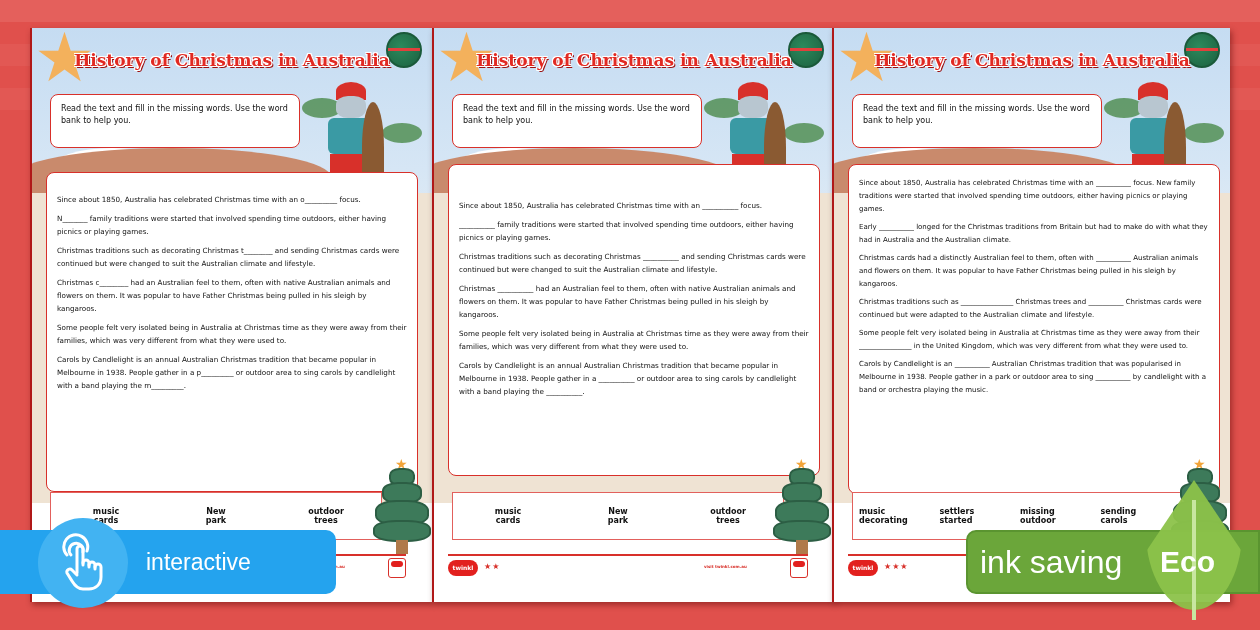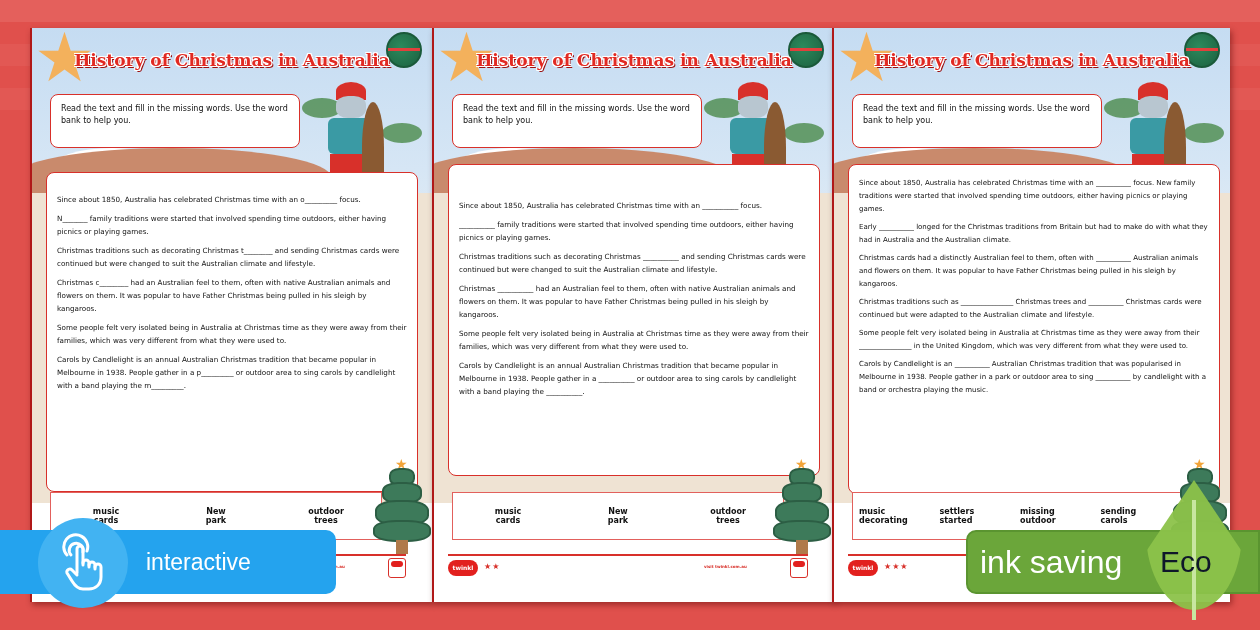--- a/index.html
+++ b/index.html
@@ -114,21 +114,21 @@
     clip-path: polygon(50% 0, 100% 55%, 100% 100%, 0 100%, 0 55%);
     opacity: 0.95;
   }
   .eco-stem { position: absolute; left: 1192px; top: 500px; width: 4px; height: 120px; background: #c8e6a0; }
   .eco-label {
     position: absolute; left: 980px; top: 540px; font-family: "Liberation Sans", sans-serif;
     font-size: 32px; color: #fff; line-height: 44px;
   }
   .eco-word {
     position: absolute; left: 1160px; top: 540px; font-family: "Liberation Sans", sans-serif;
-    font-weight: normal; font-size: 30px; color: #0f172a; line-height: 44px;
+    font-weight: bold; font-size: 30px; color: #ffffff; line-height: 44px;
   }
 </style>
 </head>
 <body>
 
 <div class="bg-stripe" style="top:0"></div>
 <div class="bg-stripe" style="top:44px;opacity:.5"></div>
 <div class="bg-stripe" style="top:88px;opacity:.5"></div>
 
 <div class="page p1">

